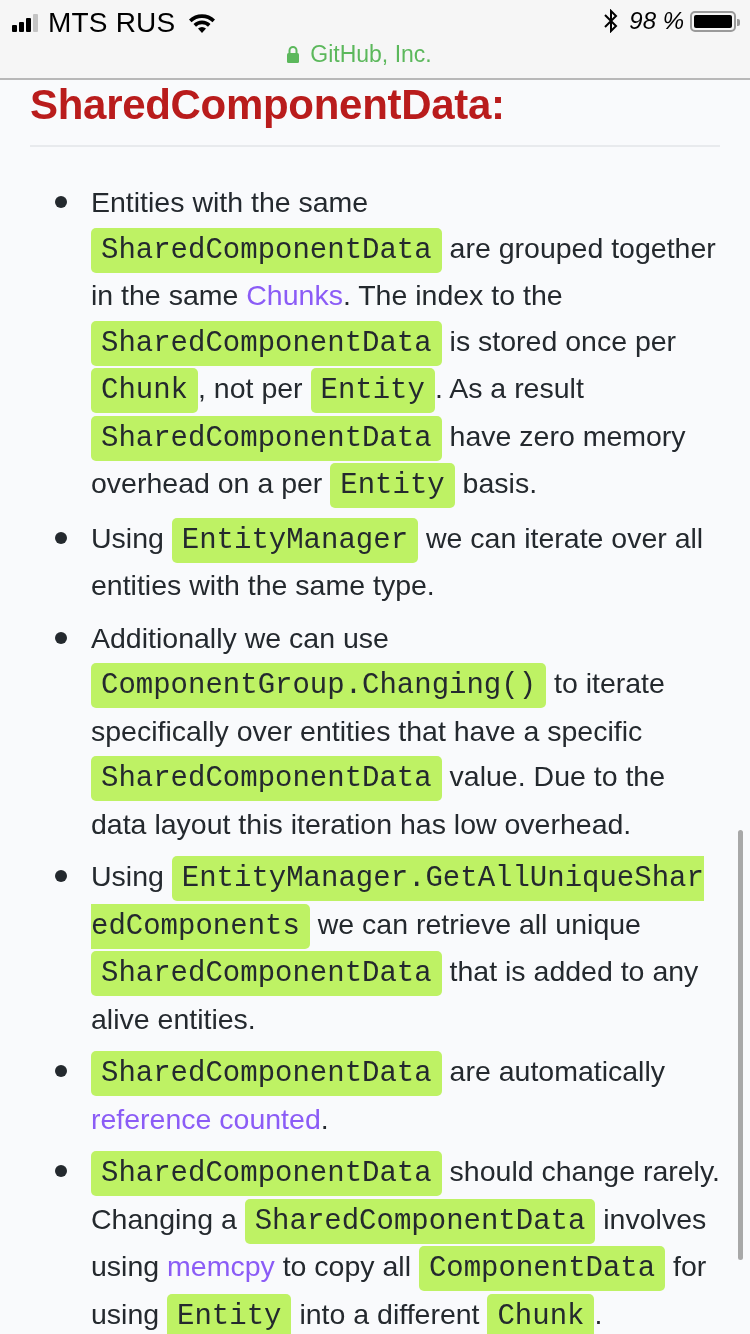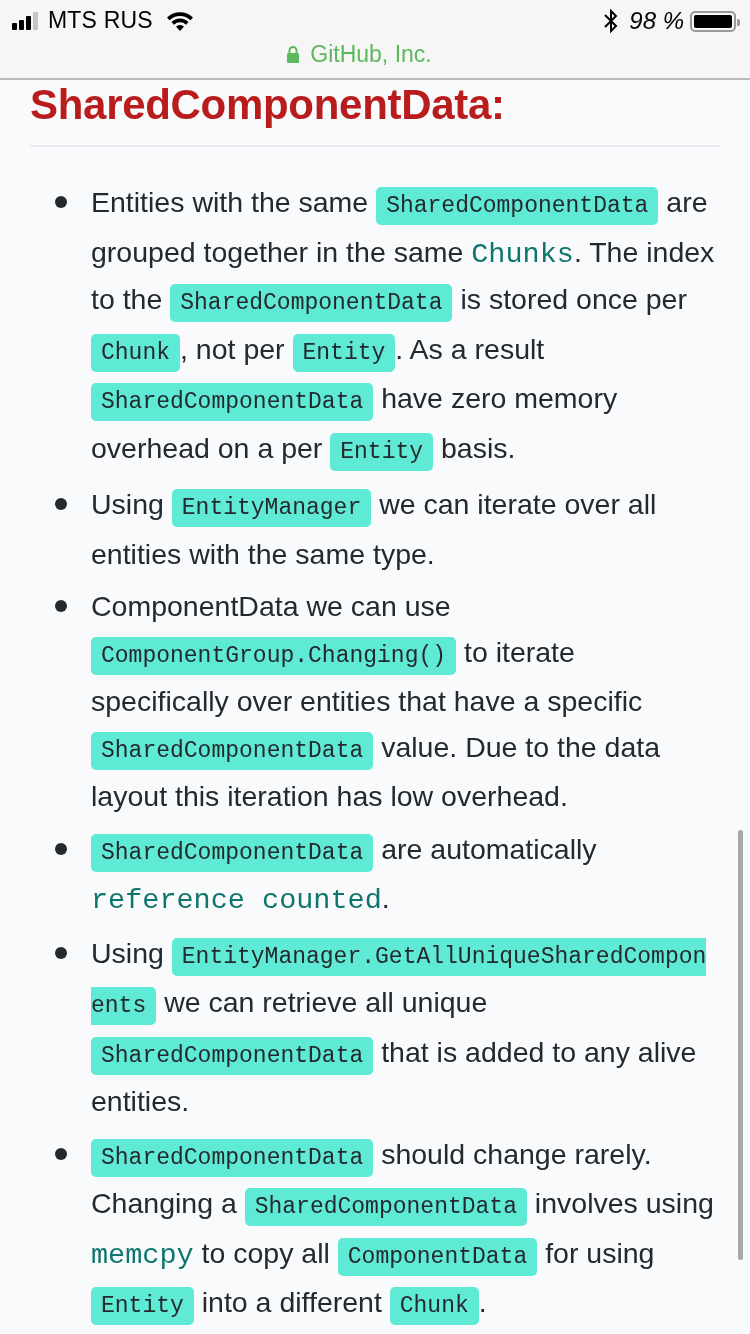--- a/index.html
+++ b/index.html
@@ -15,21 +15,21 @@
     border-bottom: 2px solid #b8b8b8;
   }
   .status {
     position: absolute; left: 0; top: 0; width: 750px; height: 40px;
     font-size: 24px; color: #000;
   }
   .status .left { position: absolute; left: 12px; top: 7px; display: flex; align-items: center; }
   .signal { display: flex; align-items: flex-end; height: 18px; margin-right: 8px; }
   .signal span { display: inline-block; width: 5px; margin-right: 2px; background: #000; border-radius: 1px; }
   .signal span.dim { background: #c4c4c4; }
-  .carrier { font-size: 23px; letter-spacing: 0.2px; }
+  .carrier { font-size: 28px; letter-spacing: 0.2px; }
   .wifi { margin-left: 12px; width: 30px; height: 22px; }
   .status .time { position: absolute; left: 0; width: 750px; top: 7px; text-align: center; font-weight: bold; font-size: 24px; }
   .status .right { position: absolute; right: 14px; top: 7px; display: flex; align-items: center; }
   .bt { width: 16px; height: 24px; margin-right: 10px; }
   .battery-text { font-size: 24px; margin-right: 6px; font-style: italic; }
   .battery { position: relative; width: 46px; height: 21px; border: 2px solid #9a9a9a; border-radius: 5px; padding: 2px; }
   .battery .fill { width: 100%; height: 100%; background: #000; border-radius: 2px; }
   .battery .nub { position: absolute; right: -6px; top: 6px; width: 3px; height: 7px; background: #9a9a9a; border-radius: 0 2px 2px 0; }
   .urlbar {
     position: absolute; left: 0; top: 38px; width: 718px; height: 32px;
@@ -50,24 +50,24 @@
   ul.list li {
     position: relative; padding-left: 91px; padding-right: 30px;
     font-size: 28.5px; line-height: 45.5px; color: #24292e;
     margin-bottom: 7px;
   }
   ul.list li .bullet {
     position: absolute; left: 55px; top: 16px; width: 12px; height: 12px; border-radius: 50%; background: #24292e;
   }
   code {
     font-family: "Liberation Mono", "DejaVu Sans Mono", monospace;
-    font-size: 23px; background: #5eead4; border-radius: 5px;
+    font-size: 29px; background: #bef264; border-radius: 5px;
     padding: 6px 10px; color: #24292e;
   }
-  a.link { color: #0f766e; text-decoration: none; font-family: Liberation Mono, monospace; }
+  a.link { color: #8b5cf6; text-decoration: none; }
   .breakcode { word-break: break-all; }
 
   .scrollbar {
     position: absolute; left: 738px; top: 830px; width: 5px; height: 430px;
     background: #a8a8a8; border-radius: 3px;
   }
 </style>
 </head>
 <body>
 
@@ -106,20 +106,20 @@
     <span>GitHub, Inc.</span>
   </div>
 </div>
 
 <div class="content">
   <h2 class="title">SharedComponentData:</h2>
   <div class="rule"></div>
   <ul class="list" id="bullet-list">
       <li><span class="bullet"></span><span>Entities with the same </span><code>SharedComponentData</code><span> are grouped together in the same </span><a class="link">Chunks</a><span>. The index to the </span><code>SharedComponentData</code><span> is stored once per </span><code>Chunk</code><span>, not per </span><code>Entity</code><span>. As a result </span><code>SharedComponentData</code><span> have zero memory overhead on a per </span><code>Entity</code><span> basis.</span></li>
       <li><span class="bullet"></span><span>Using </span><code>EntityManager</code><span> we can iterate over all entities with the same type.</span></li>
-      <li><span class="bullet"></span><span>ComponentData we can use </span><code>ComponentGroup.Changing()</code><span> to iterate specifically over entities that have a specific </span><code>SharedComponentData</code><span> value. Due to the data layout this iteration has low overhead.</span></li>
+      <li><span class="bullet"></span><span>Additionally we can use </span><code>ComponentGroup.Changing()</code><span> to iterate specifically over entities that have a specific </span><code>SharedComponentData</code><span> value. Due to the data layout this iteration has low overhead.</span></li>
+      <li><span class="bullet"></span><span>Using </span><code class="breakcode">EntityManager.GetAllUniqueSharedComponents</code><span> we can retrieve all unique </span><code>SharedComponentData</code><span> that is added to any alive entities.</span></li>
       <li><span class="bullet"></span><code>SharedComponentData</code><span> are automatically </span><a class="link">reference counted</a><span>.</span></li>
-      <li><span class="bullet"></span><span>Using </span><code class="breakcode">EntityManager.GetAllUniqueSharedComponents</code><span> we can retrieve all unique </span><code>SharedComponentData</code><span> that is added to any alive entities.</span></li>
       <li><span class="bullet"></span><code>SharedComponentData</code><span> should change rarely. Changing a </span><code>SharedComponentData</code><span> involves using </span><a class="link">memcpy</a><span> to copy all </span><code>ComponentData</code><span> for using </span><code>Entity</code><span> into a different </span><code>Chunk</code><span>.</span></li>
     </ul>
 </div>
 
 <div class="scrollbar"></div>
 
 </body></html>

